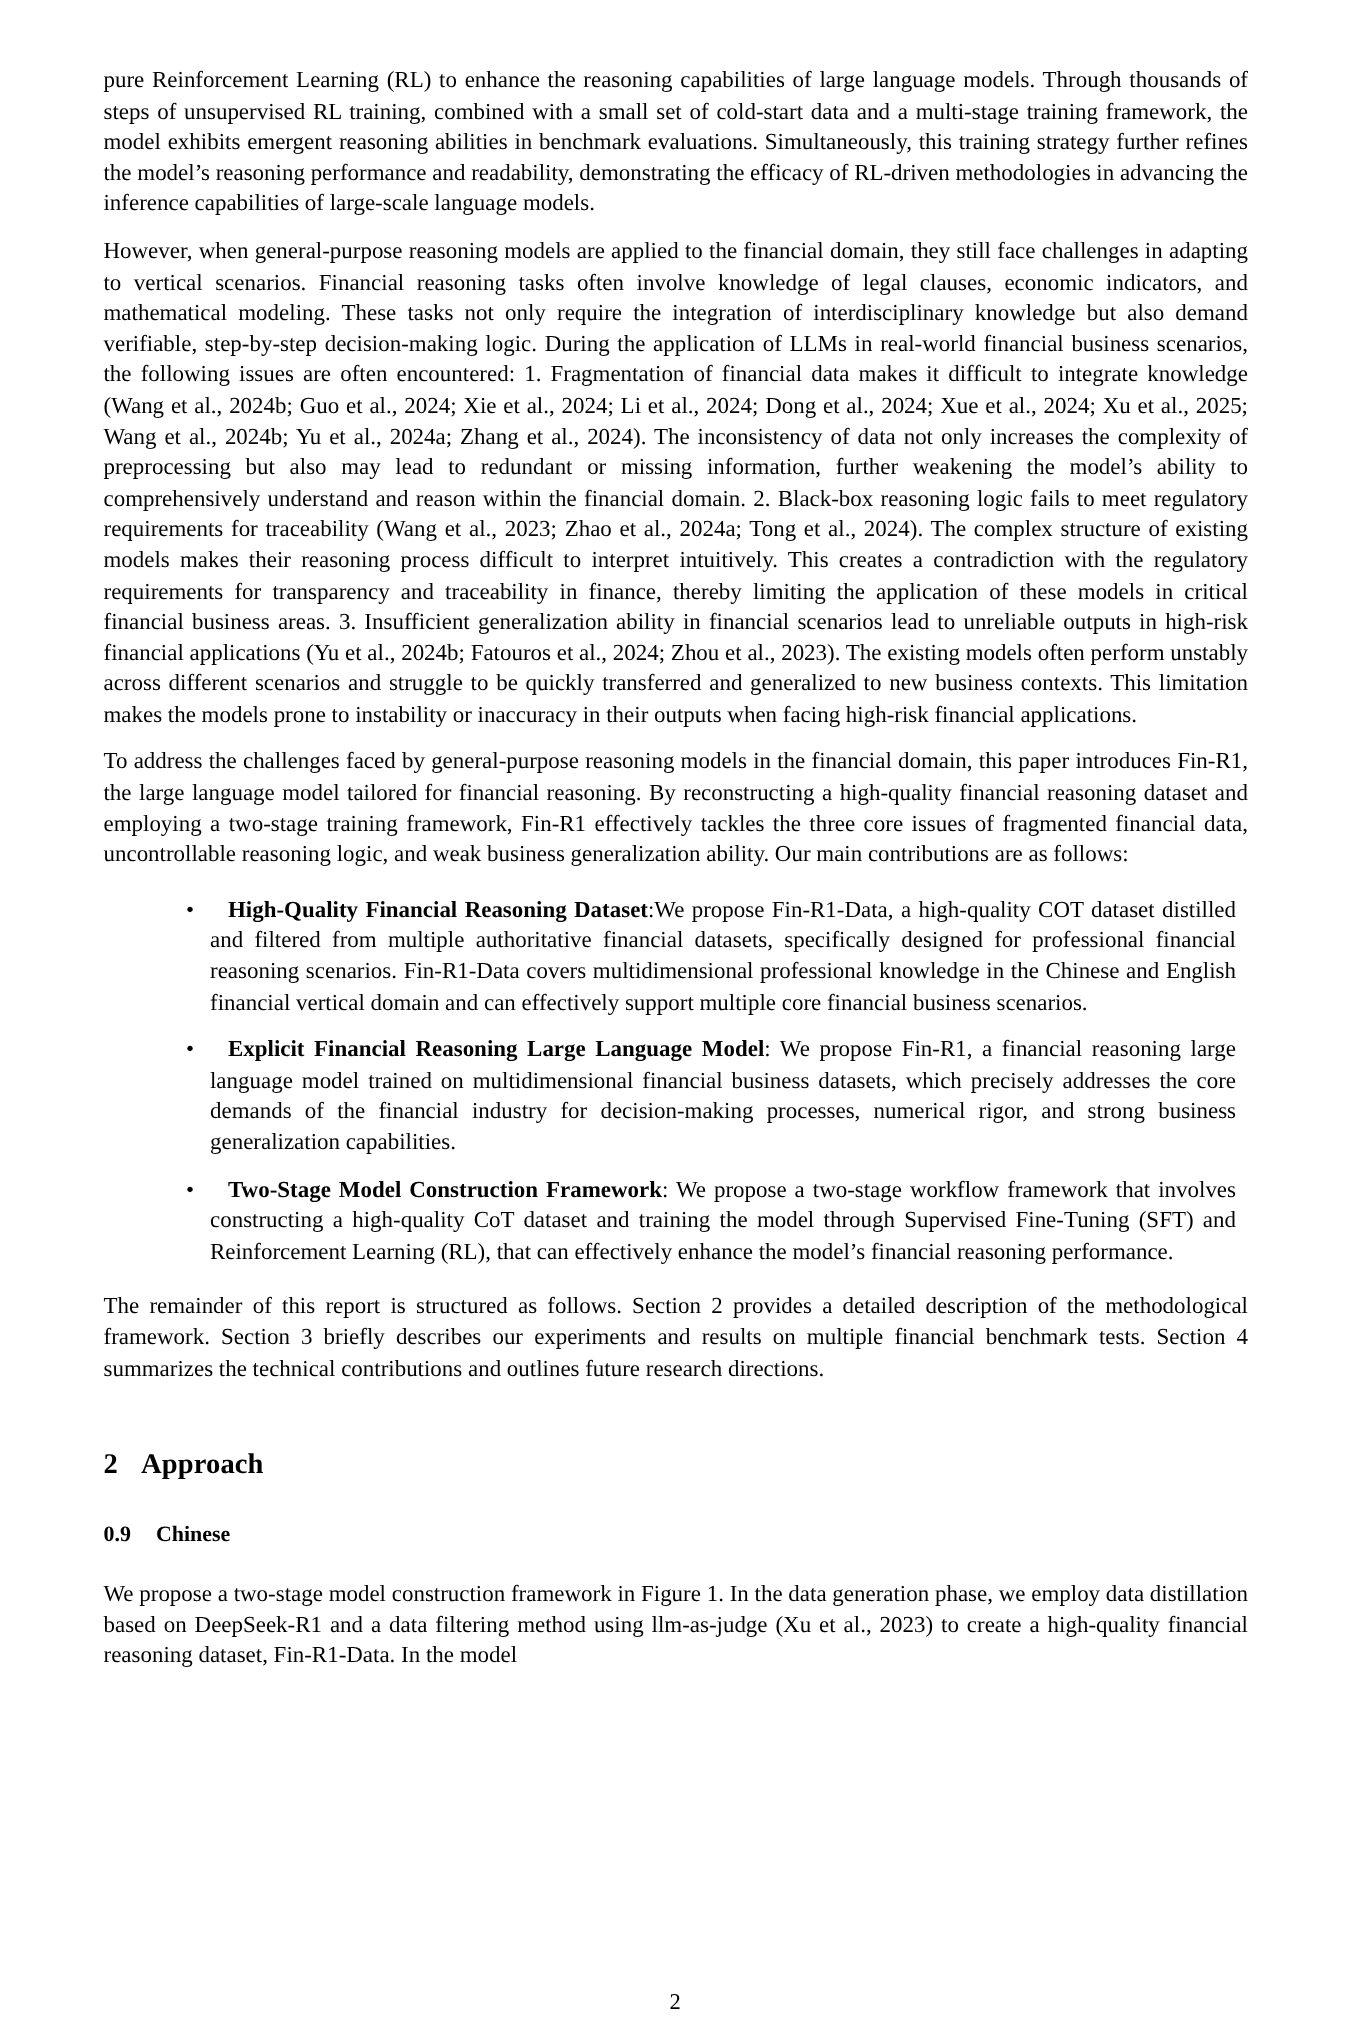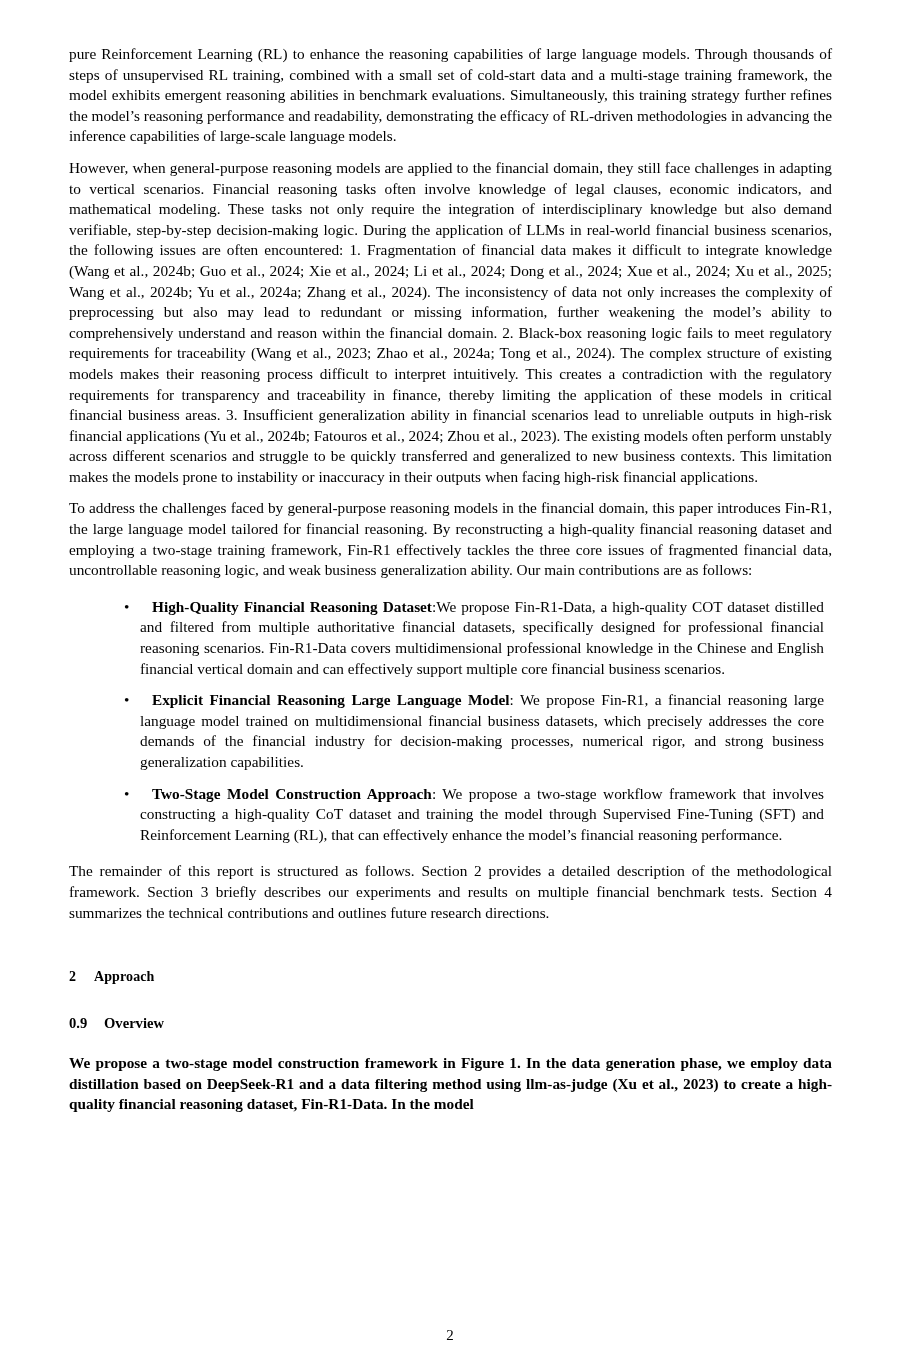--- a/index.html
+++ b/index.html
@@ -25,21 +25,21 @@
     width: 763px;
   }
   p.para {
     margin: 0 0 11px 0;
     font-size: 15.3px;
     line-height: 20.6px;
     text-align: justify;
     text-justify: inter-word;
     hyphens: manual;
   }
-  p.para:last-child { margin-bottom: 0; font-weight: bold; }
+  p.para:last-child { margin-bottom: 0; }
 
   ul.contrib {
     margin: 16px 0 16px 0;
     padding: 0;
     list-style: none;
     width: 763px;
   }
   ul.contrib li {
     position: relative;
     margin: 0 0 11px 0;
@@ -58,21 +58,21 @@
     font-size: 15.3px;
     line-height: 20.6px;
   }
   .lead {
     font-weight: bold;
     margin-left: 12px;
   }
 
   h2.sec {
     margin: 0;
-    font-size: 14px;
+    font-size: 19px;
     font-weight: bold;
     line-height: 22px;
     letter-spacing: 0.1px;
   }
   h2.sec .num { display: inline-block; min-width: 25px; }
 
   h3.subsec {
     margin: 0;
     font-size: 14.6px;
     font-weight: bold;
@@ -111,34 +111,34 @@
 
       <li>
         <span class="bullet">•</span><span class="lead">High-Quality Financial Reasoning Dataset</span><span>:</span><span>We propose Fin-R1-Data, a high-quality COT dataset distilled and filtered from multiple authoritative financial datasets, specifically designed for professional financial reasoning scenarios. Fin-R1-Data covers multidimensional professional knowledge in the Chinese and English financial vertical domain and can effectively support multiple core financial business scenarios.</span>
       </li>
 
       <li>
         <span class="bullet">•</span><span class="lead">Explicit Financial Reasoning Large Language Model</span><span>: </span><span>We propose Fin-R1, a financial reasoning large language model trained on multidimensional financial business datasets, which precisely addresses the core demands of the financial industry for decision-making processes, numerical rigor, and strong business generalization capabilities.</span>
       </li>
 
       <li>
-        <span class="bullet">•</span><span class="lead">Two-Stage Model Construction Approach</span><span>: </span><span>We propose a two-stage workflow framework that involves constructing a high-quality CoT dataset and training the model through Supervised Fine-Tuning (SFT) and Reinforcement Learning (RL), that can effectively enhance the model’s financial reasoning performance.</span>
+        <span class="bullet">•</span><span class="lead">Two-Stage Model Construction Framework</span><span>: </span><span>We propose a two-stage workflow framework that involves constructing a high-quality CoT dataset and training the model through Supervised Fine-Tuning (SFT) and Reinforcement Learning (RL), that can effectively enhance the model’s financial reasoning performance.</span>
       </li>
 
     </ul>
 
     <p class="para">The remainder of this report is structured as follows. Section 2 provides a detailed description of the methodological framework. Section 3 briefly describes our experiments and results on multiple financial benchmark tests. Section 4 summarizes the technical contributions and outlines future research directions.</p>
 
     <div class="spacer-sec"></div>
 
     <h2 class="sec"><span class="num">2</span><span>Approach</span></h2>
 
     <div class="spacer-sub"></div>
 
-    <h3 class="subsec"><span class="num">0.9</span><span>Overview</span></h3>
+    <h3 class="subsec"><span class="num">0.9</span><span>Chinese</span></h3>
 
     <div class="spacer-after-sub"></div>
 
     <p class="para">We propose a two-stage model construction framework in Figure 1. In the data generation phase, we employ data distillation based on DeepSeek-R1 and a data filtering method using llm-as-judge (Xu et al., 2023) to create a high-quality financial reasoning dataset, Fin-R1-Data. In the model</p>
 
   </div>
 
   <div class="pagenum">2</div>
 
 </div>

